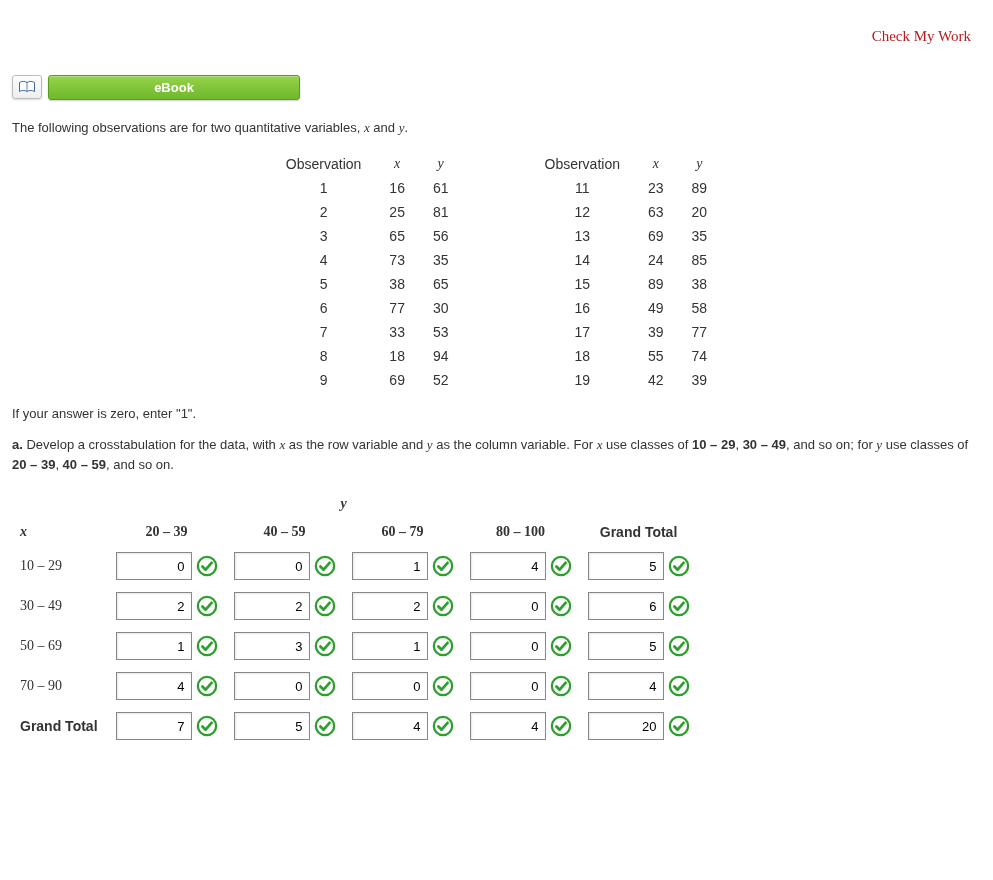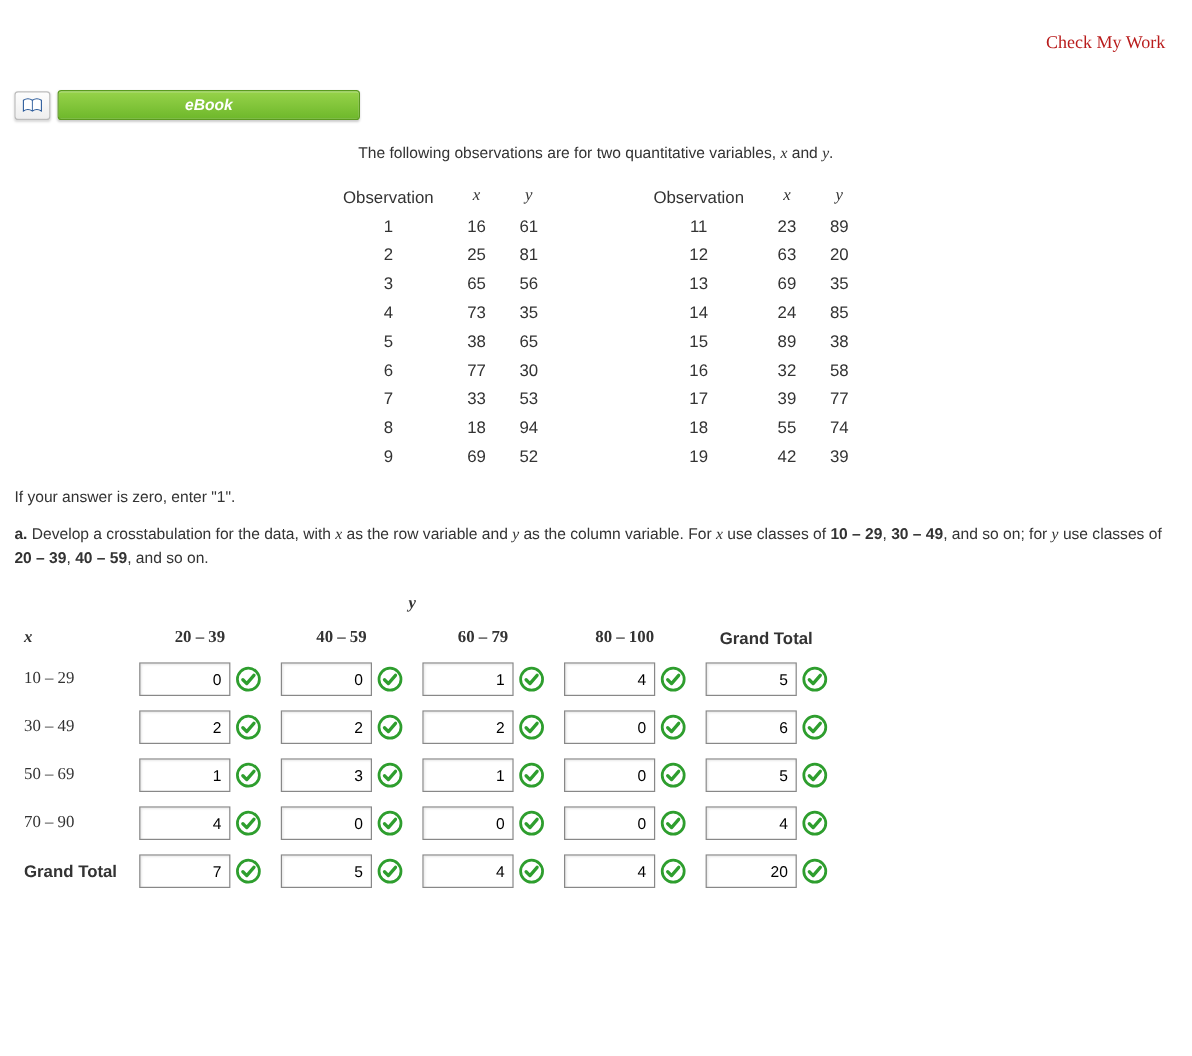--- a/index.html
+++ b/index.html
@@ -16,24 +16,23 @@
     padding: 20px 10px 30px 0;
   }
   .top-link a {
     color: #b91c1c;
     font-family: Georgia, serif;
     font-size: 15px;
     text-decoration: none;
   }
   .ebook-row {
     display: flex;
-    align-items: flex-end;
+    align-items: flex-start;
     gap: 6px;
     margin-bottom: 18px;
-    font-style: italic;
   }
   .book-icon-box {
     width: 28px;
     height: 22px;
     border: 1px solid #bbb;
     border-radius: 3px;
     background: linear-gradient(#fdfdfd,#eee);
     display: flex;
     align-items: center;
     justify-content: center;
@@ -46,21 +45,21 @@
     font-weight: bold;
     font-size: 13px;
     border: 1px solid #5a9a1f;
     border-radius: 3px;
     padding: 4px 0;
     width: 250px;
     text-align: center;
     box-shadow: inset 0 1px 0 rgba(255,255,255,0.3), 0 1px 2px rgba(0,0,0,0.2);
     cursor: pointer;
   }
-  .intro { margin: 6px 0 14px 0; line-height: 1.5; text-align: center; }
+  .intro { margin: 6px 0 14px 0; line-height: 1.5; }
   .math { font-family: "Times New Roman", serif; font-style: italic; }
   .bold { font-weight: bold; }
 
   table.obs {
     border-collapse: collapse;
     margin: 0 auto 14px auto;
   }
   table.obs th, table.obs td {
     padding: 4px 14px;
     text-align: center;
@@ -204,21 +203,21 @@
         <td>15</td>
         <td>89</td>
         <td>38</td>
       </tr>
       <tr>
         <td>6</td>
         <td>77</td>
         <td>30</td>
         <td class="gap"></td>
         <td>16</td>
-        <td>32</td>
+        <td>49</td>
         <td>58</td>
       </tr>
       <tr>
         <td>7</td>
         <td>33</td>
         <td>53</td>
         <td class="gap"></td>
         <td>17</td>
         <td>39</td>
         <td>77</td>

